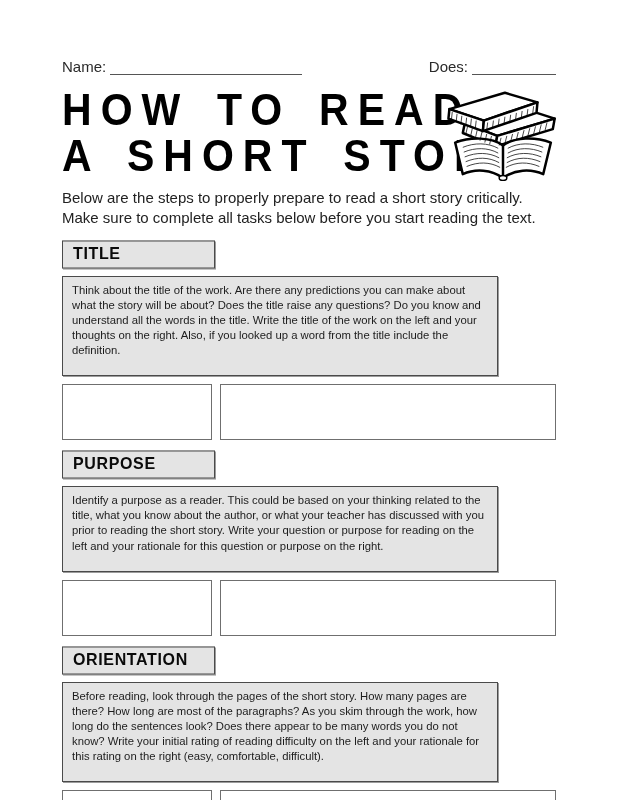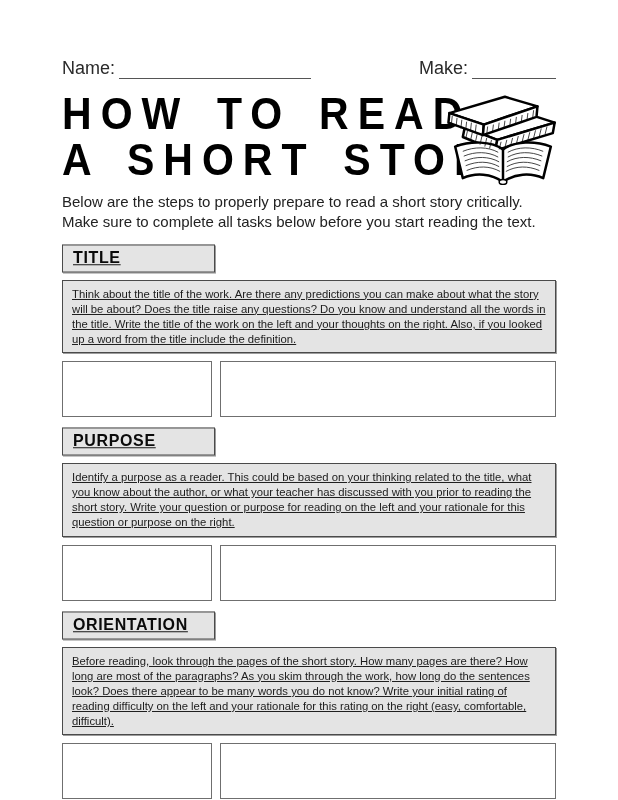--- a/index.html
+++ b/index.html
@@ -19,21 +19,21 @@
   
   .meta-row {
     display: flex;
     justify-content: space-between;
     align-items: flex-end;
     font-size: 12px;
     color: #2a2a2a;
     margin-bottom: 14px;
   }
   .meta-field { display: flex; align-items: flex-end; }
-  .meta-label { font-size: 18px; color: #2a2a2a; }
+  .meta-label { font-size: 15px; color: #2a2a2a; }
   .write-line {
     display: inline-block;
     border-bottom: 1.5px solid #555;
     height: 13px;
     margin-left: 4px;
   }
   .name-line { width: 192px; }
   .date-line { width: 84px; }
 
   
@@ -61,43 +61,43 @@
   
   .intro {
     font-size: 15px;
     line-height: 1.32;
     color: #222;
     margin-bottom: 13px;
     max-width: 480px;
   }
 
   
-  .section { margin-bottom: 11px; text-decoration: underline; }
+  .section { margin-bottom: 11px; }
   .section-heading {
     width: 153px;
     min-height: 27px;
     background: #e4e4e4;
     border: 1.6px solid #4a4a4a;
     box-shadow: 1px 1px 0 #9c9c9c;
     display: flex;
     align-items: center;
     padding: 3px 10px 4px 10px;
     font-weight: 700;
     font-size: 16px;
     letter-spacing: 0.04em;
     color: #0a0a0a;
     transform: scaleY(1.04);
     margin-bottom: 8px;
   }
   .section-desc {
-    width: 494px;
+    width: 436px;
     background: #e4e4e4;
     border: 1.6px solid #4a4a4a;
     box-shadow: 1px 1px 0 #9c9c9c;
-    padding: 6px 9px 5px 9px;
+    padding: 6px 9px 17px 9px;
     font-size: 11.3px;
     line-height: 1.34;
     color: #1c1c1c;
     margin-bottom: 8px;
   }
   .answer-row {
     display: flex;
     gap: 8px;
     width: 494px;
   }
@@ -113,21 +113,21 @@
 <body>
 
 <div class="page">
 
   <div class="meta-row">
     <div class="meta-field">
       <span class="meta-label">Name:</span>
       <span class="write-line name-line"></span>
     </div>
     <div class="meta-field">
-      <span class="meta-label">Make:</span>
+      <span class="meta-label">Does:</span>
       <span class="write-line date-line"></span>
     </div>
   </div>
 
   <div class="title-block">
     <div class="big-title">HOW TO READ</div>
     <div class="big-title">A SHORT STORY</div>
     <svg class="books-art" viewBox="0 0 140 100" aria-hidden="true">
       <g fill="#ffffff" stroke="#000000" stroke-width="2.6" stroke-linejoin="round">
 

